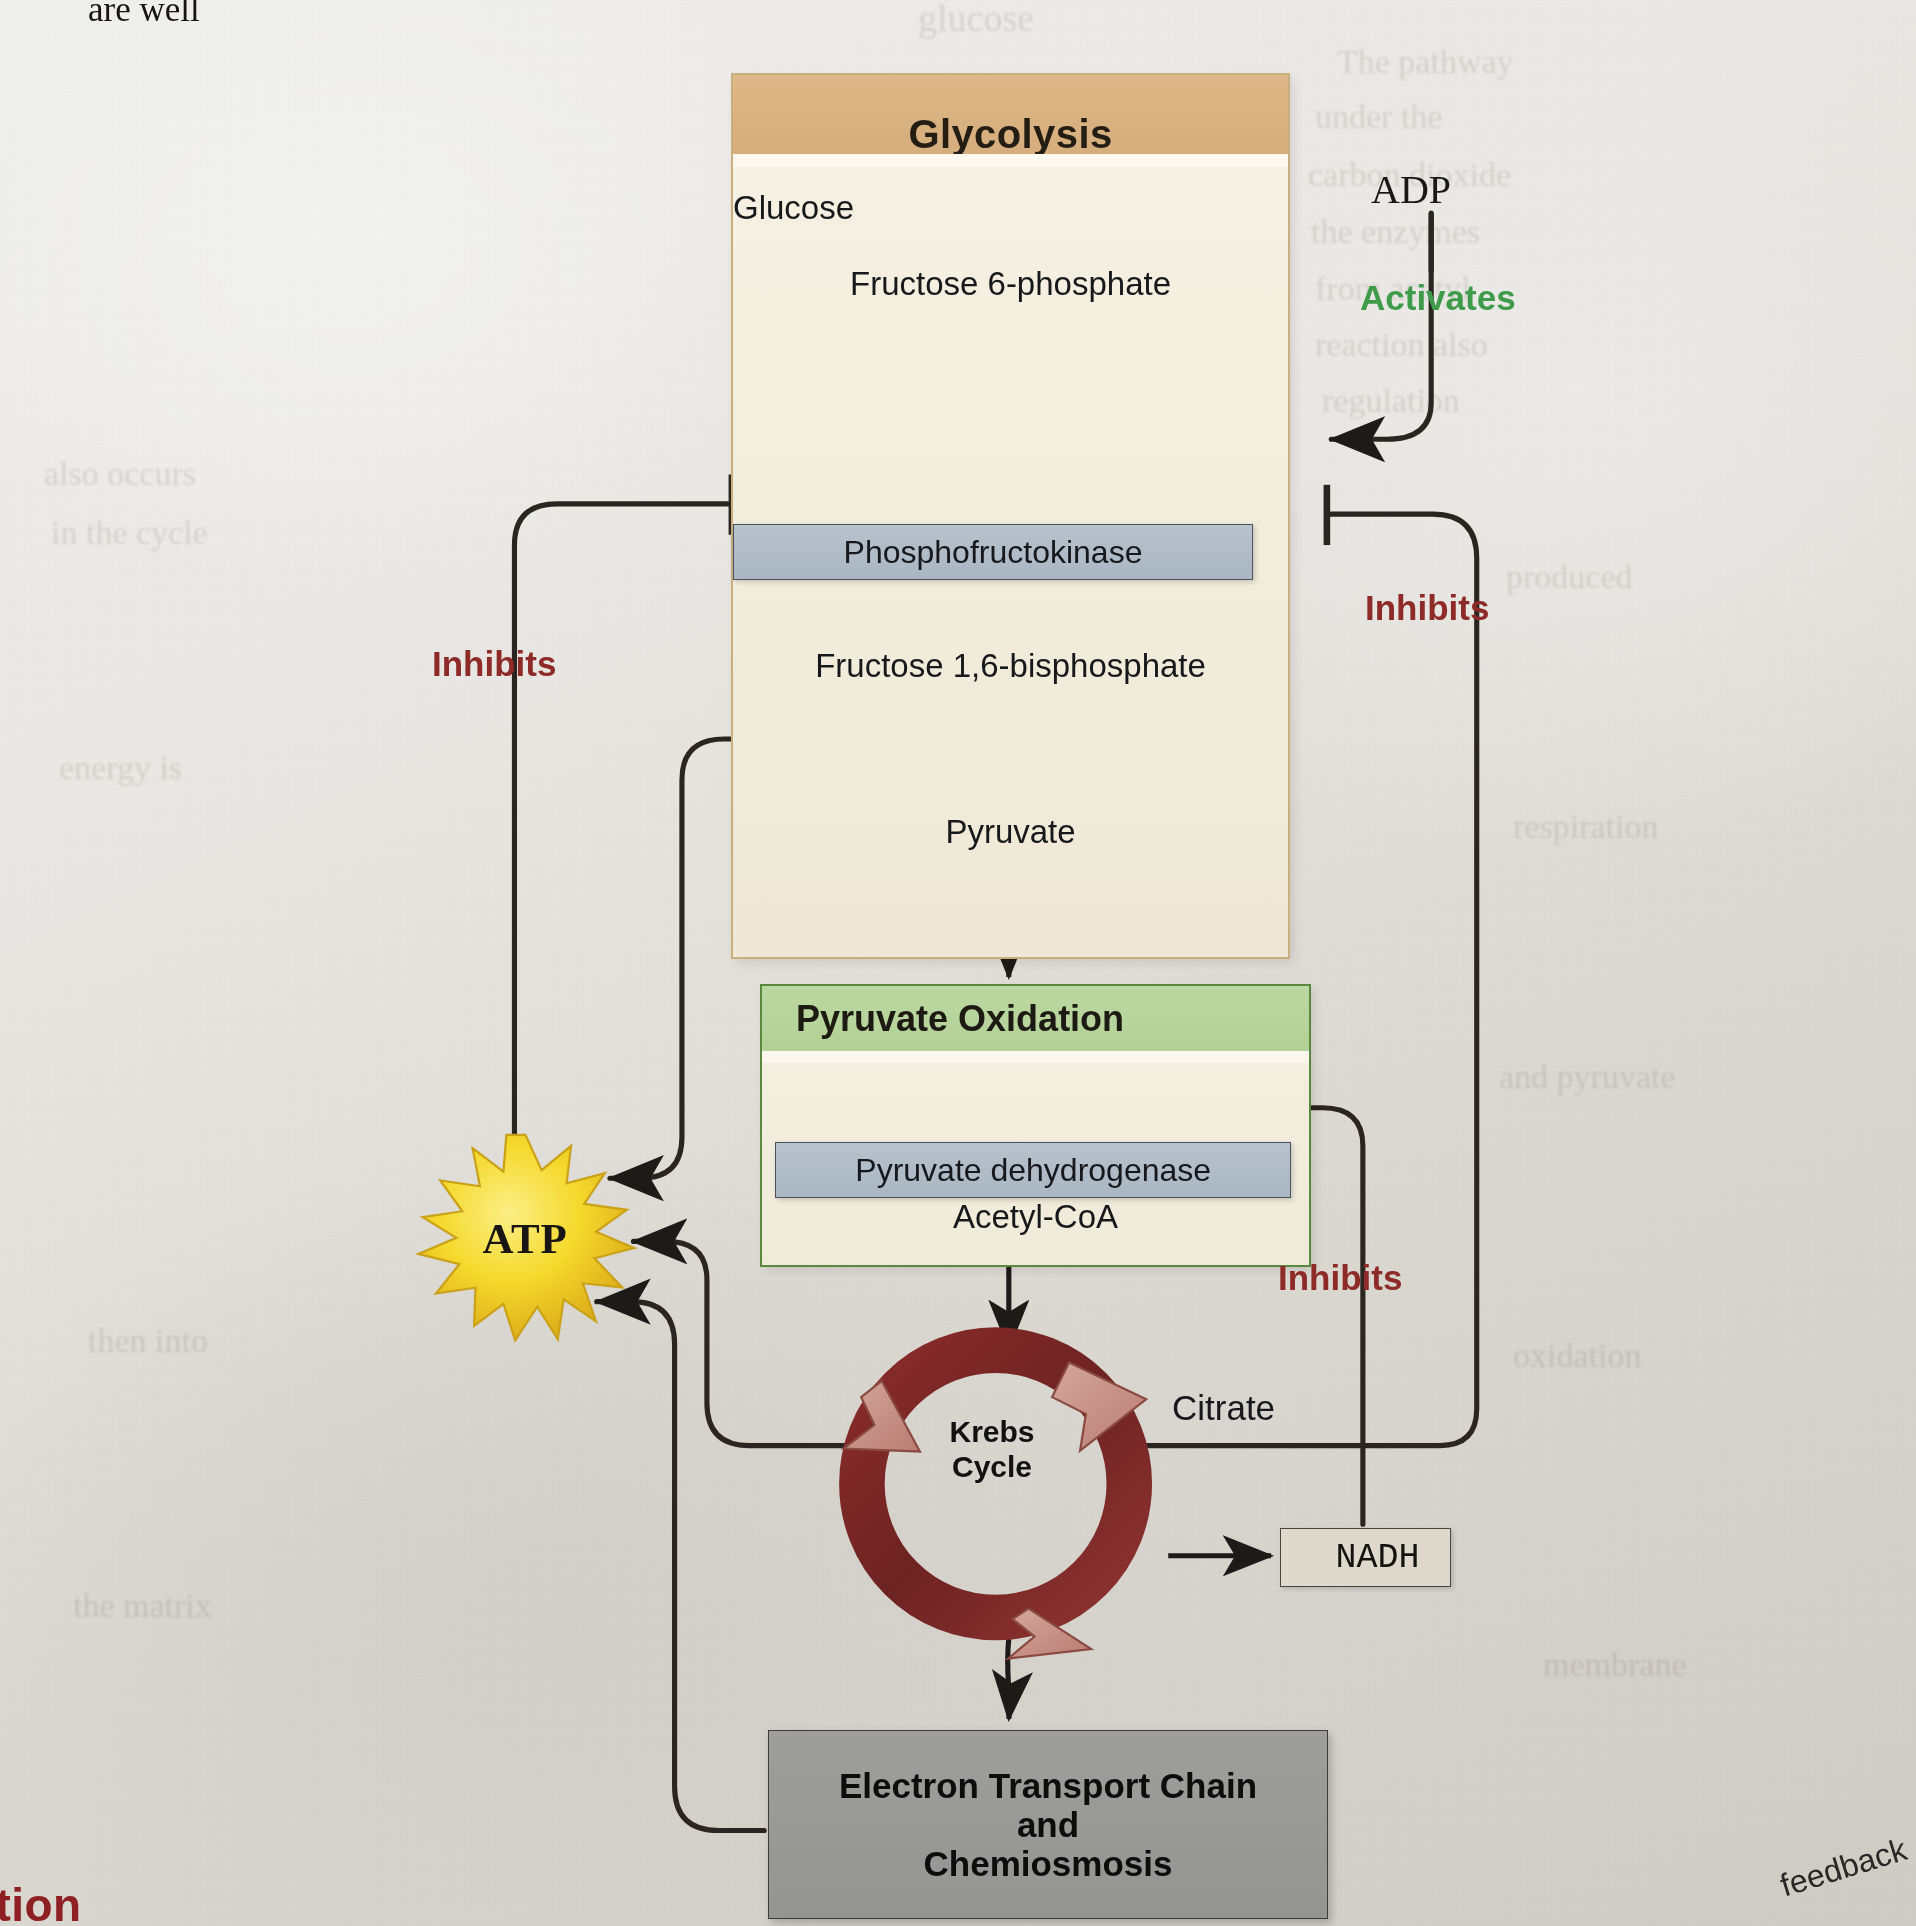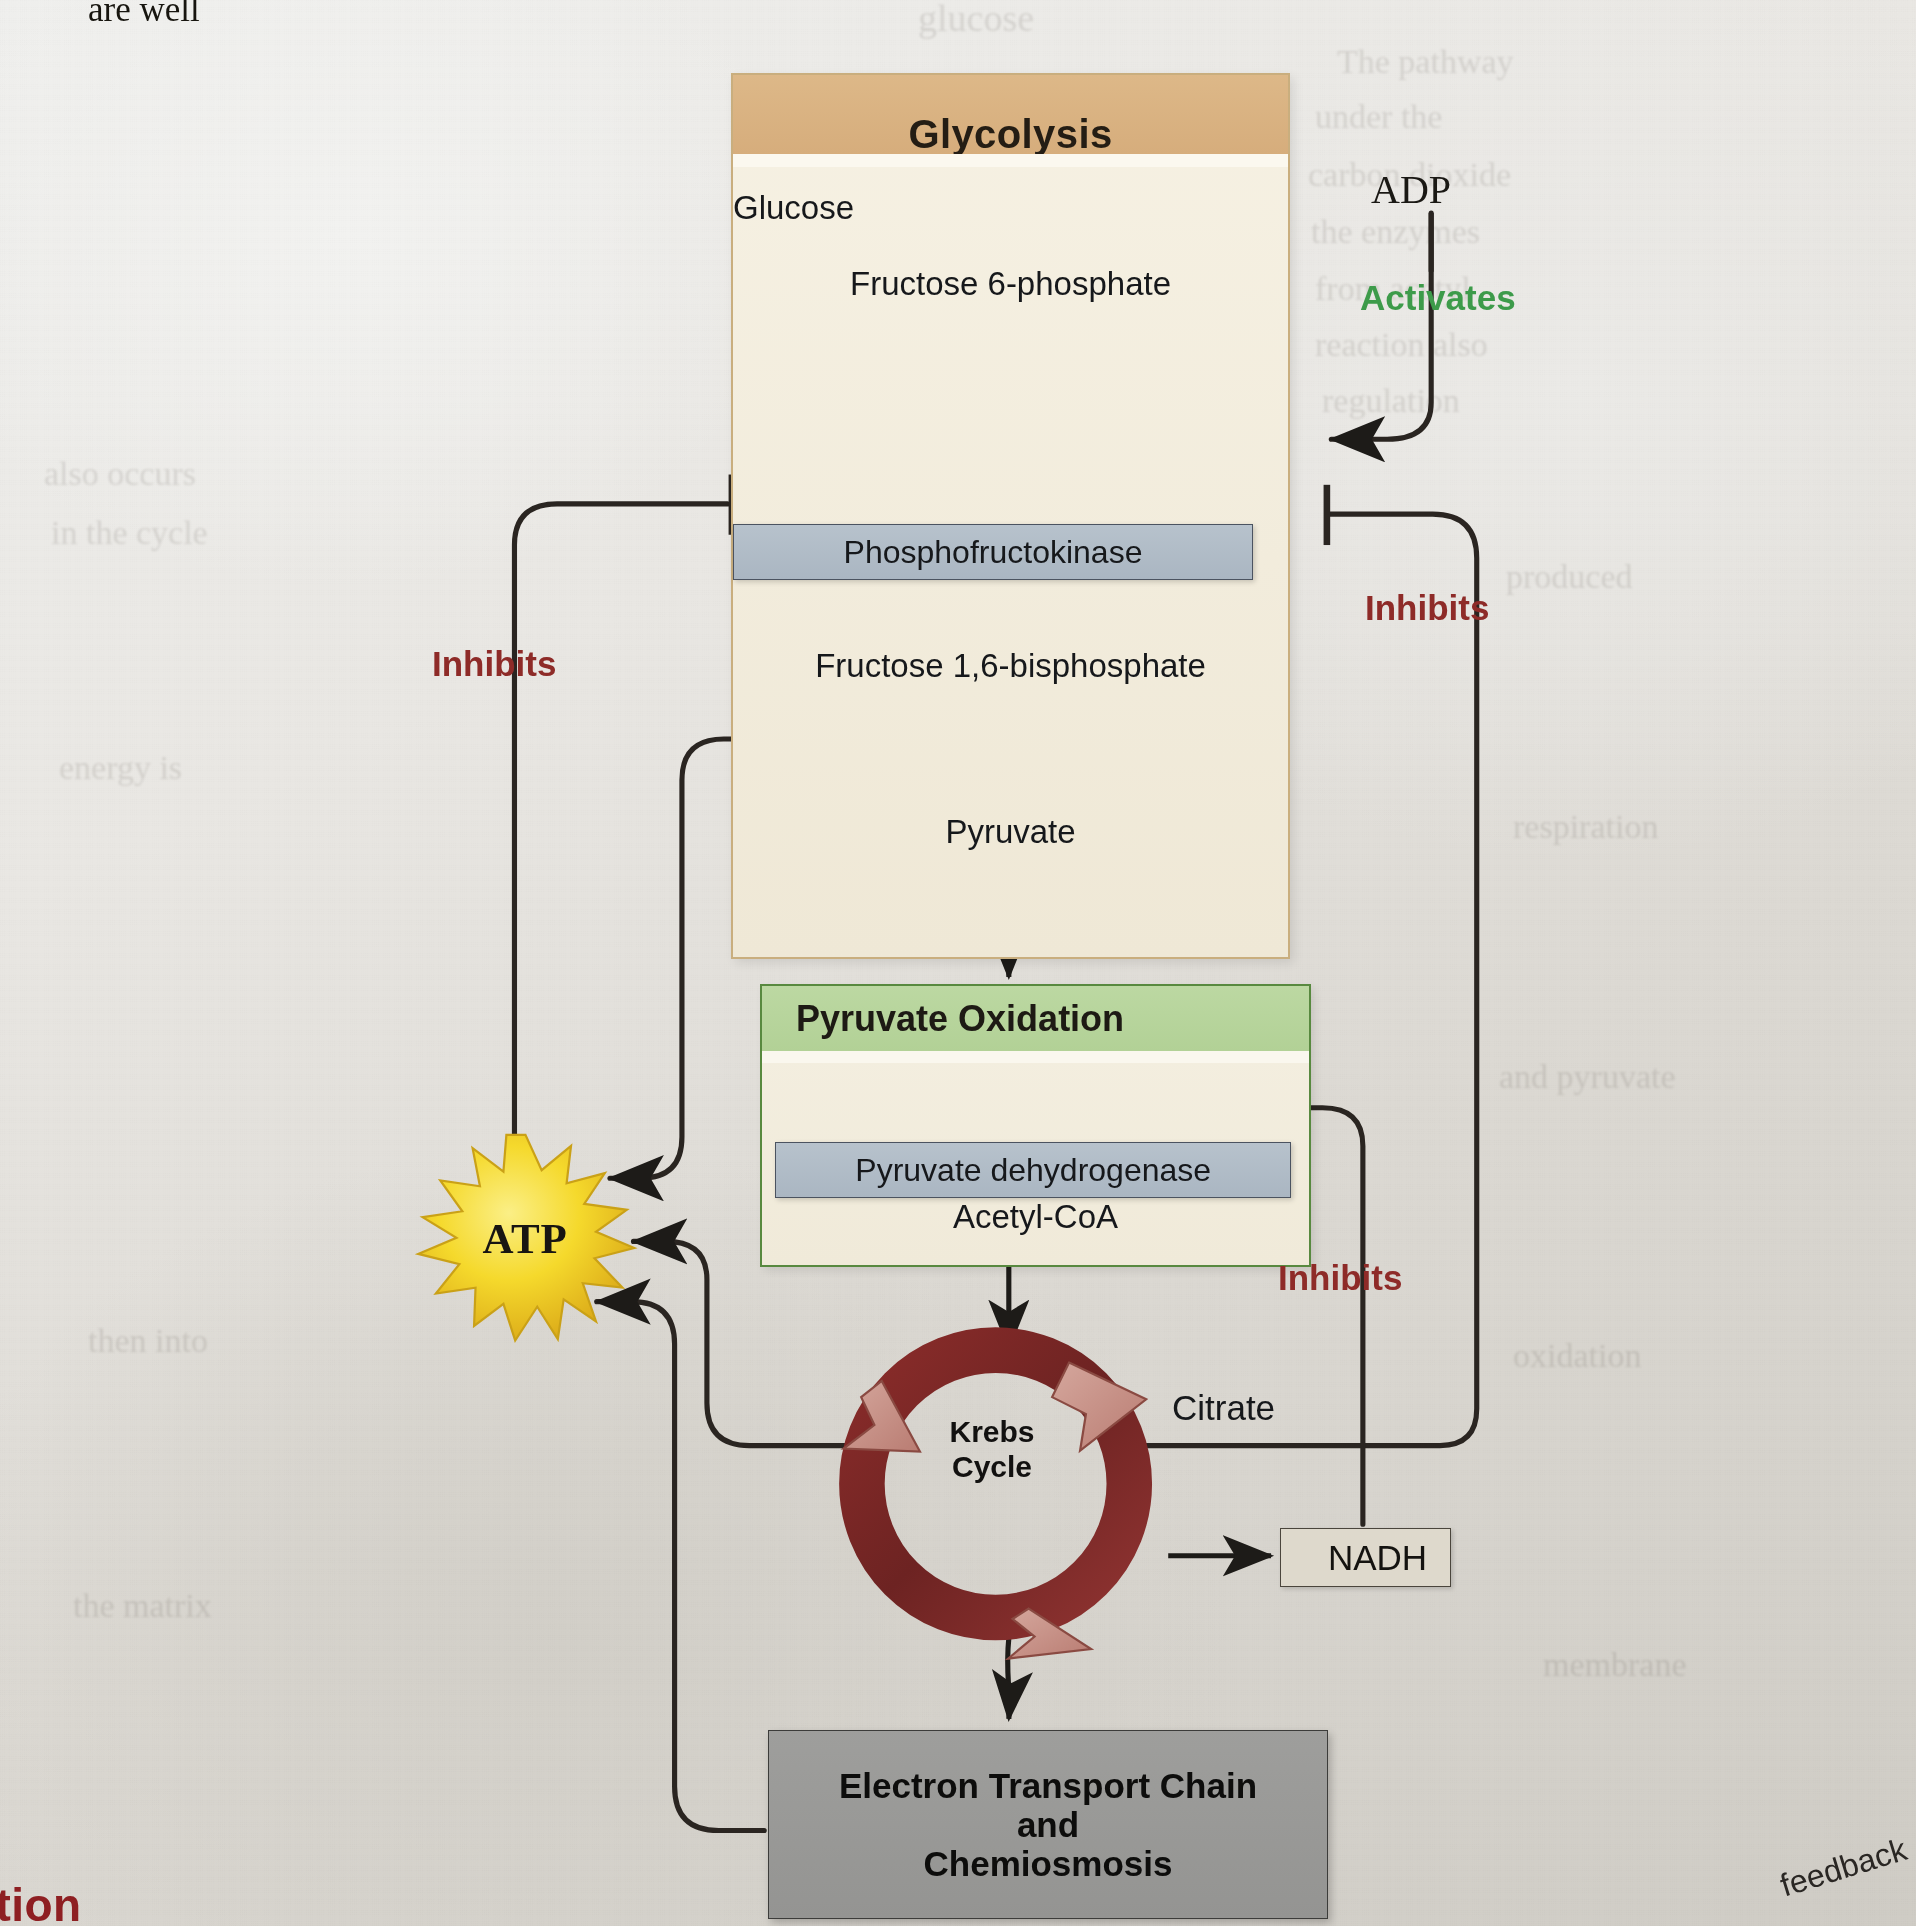--- a/index.html
+++ b/index.html
@@ -97,21 +97,21 @@
   }
   #etc-box div{font-size:35px;font-weight:bold;color:#0d0d0c;line-height:1.12;text-align:center;}
 
   
   #nadh-box{
     position:absolute;left:1280px;top:1528px;width:169px;height:57px;
     background:#ded9cc;border:1.5px solid #4a453c;
     display:flex;align-items:center;justify-content:center;
     box-shadow:1.5px 1.5px 4.4px rgba(0,0,0,.16);
   }
-  #nadh-box span{font-family:Liberation Sans, sans-serif;font-size:35px;color:#141310;margin-left:24px;}
+  #nadh-box span{font-family:Liberation Mono, monospace;font-size:35px;color:#141310;margin-left:24px;}
 
   
   #atp-burst{
     position:absolute;left:415px;top:1135px;width:220px;height:206px;
   }
   #atp-burst .atp-text{
     position:absolute;left:0;top:0;width:100%;height:100%;
     display:flex;align-items:center;justify-content:center;
     font-family:"Liberation Serif",serif;font-size:43px;font-weight:bold;color:#181512;
     letter-spacing:0.7px;

